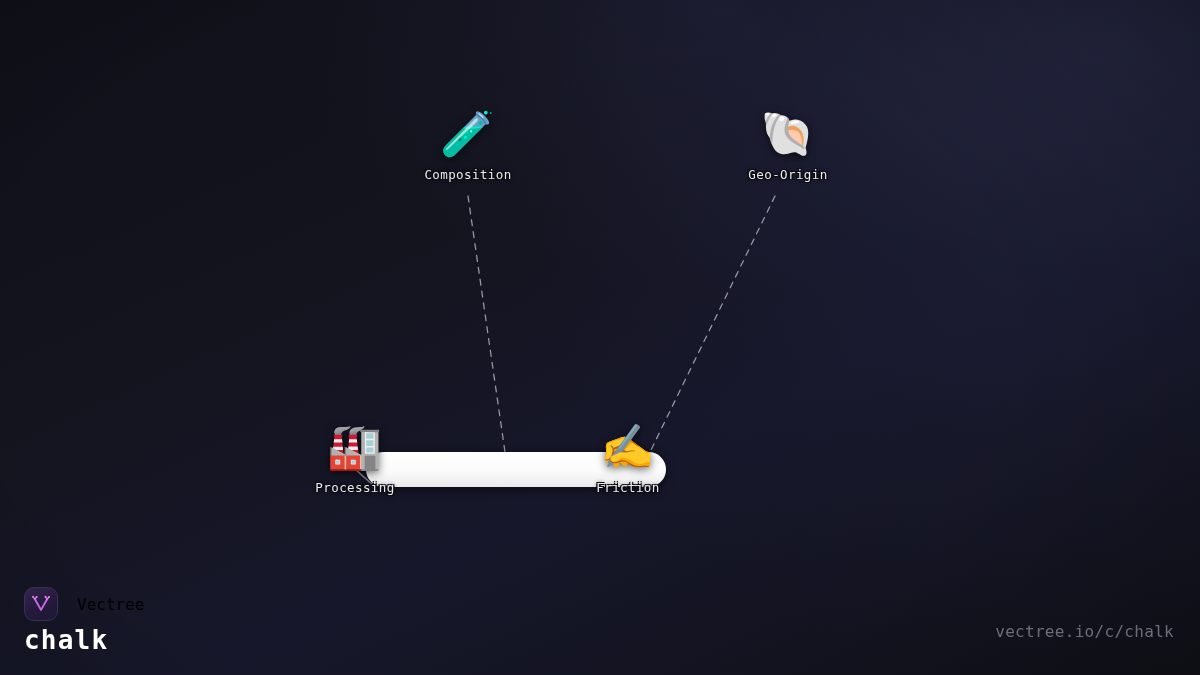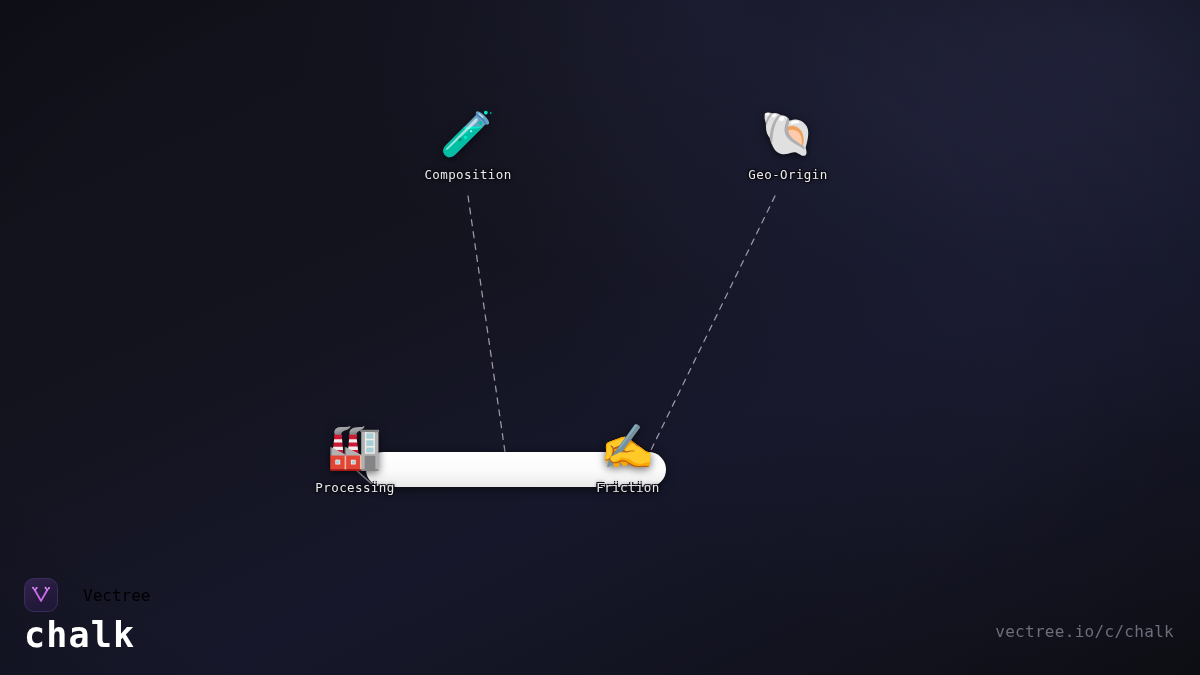--- a/index.html
+++ b/index.html
@@ -93,37 +93,37 @@
     left: 24px;
     bottom: 22px;
     display: flex;
     flex-direction: column;
     gap: 6px;
   }
 
   #brand-row {
     display: flex;
     align-items: center;
-    gap: 25px;
+    gap: 19px;
   }
 
   #brand-logo {
     width: 34px; height: 34px;
     border-radius: 10px;
     background: linear-gradient(150deg, #33254f 0%, #241a3c 55%, #1d1733 100%);
     border: 1px solid #3b2d5c;
     display: flex;
     align-items: center;
     justify-content: center;
     flex: 0 0 auto;
   }
 
   #brand-title {
     font-family: "DejaVu Sans Mono", "Liberation Mono", monospace;
-    font-size: 35px;
+    font-size: 26px;
     font-weight: bold;
     color: #ffffff;
     letter-spacing: 1.2px;
     line-height: 1;
   }
 
   #footer-url {
     position: absolute;
     right: 26px;
     bottom: 34px;

